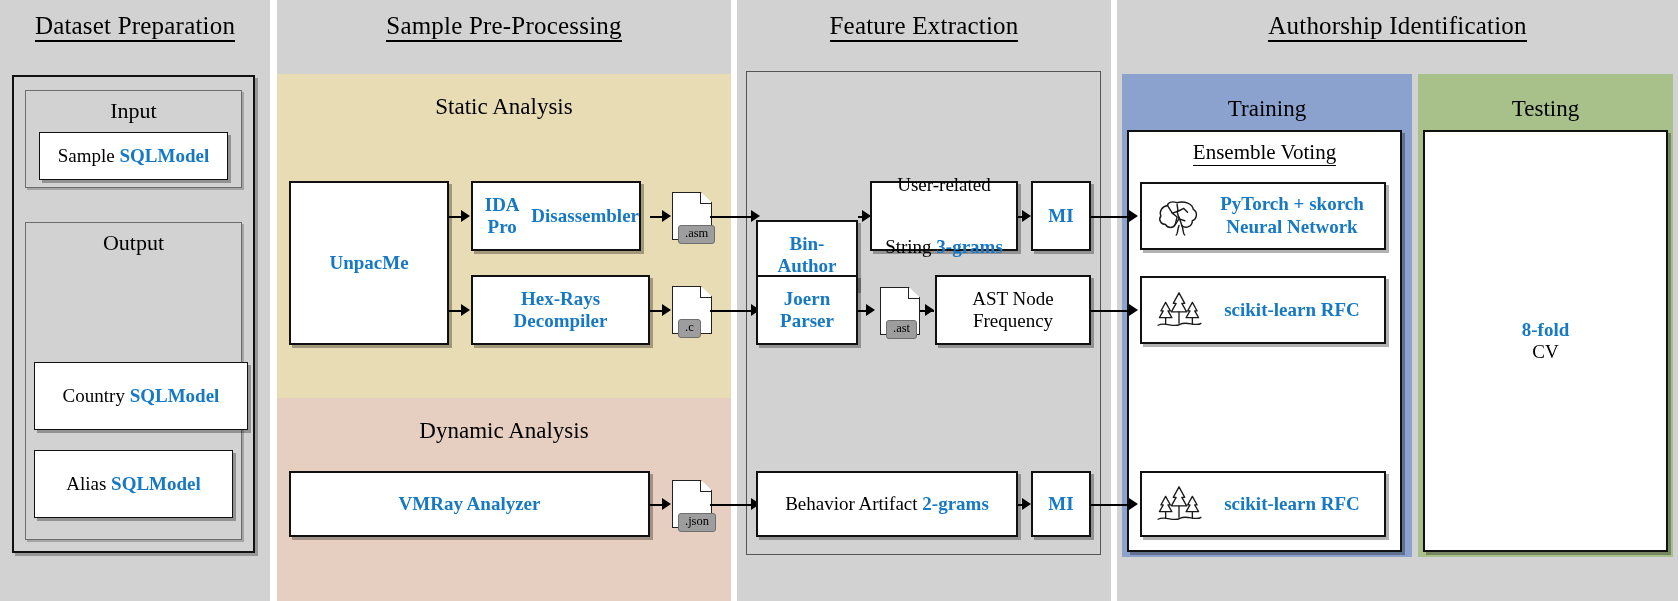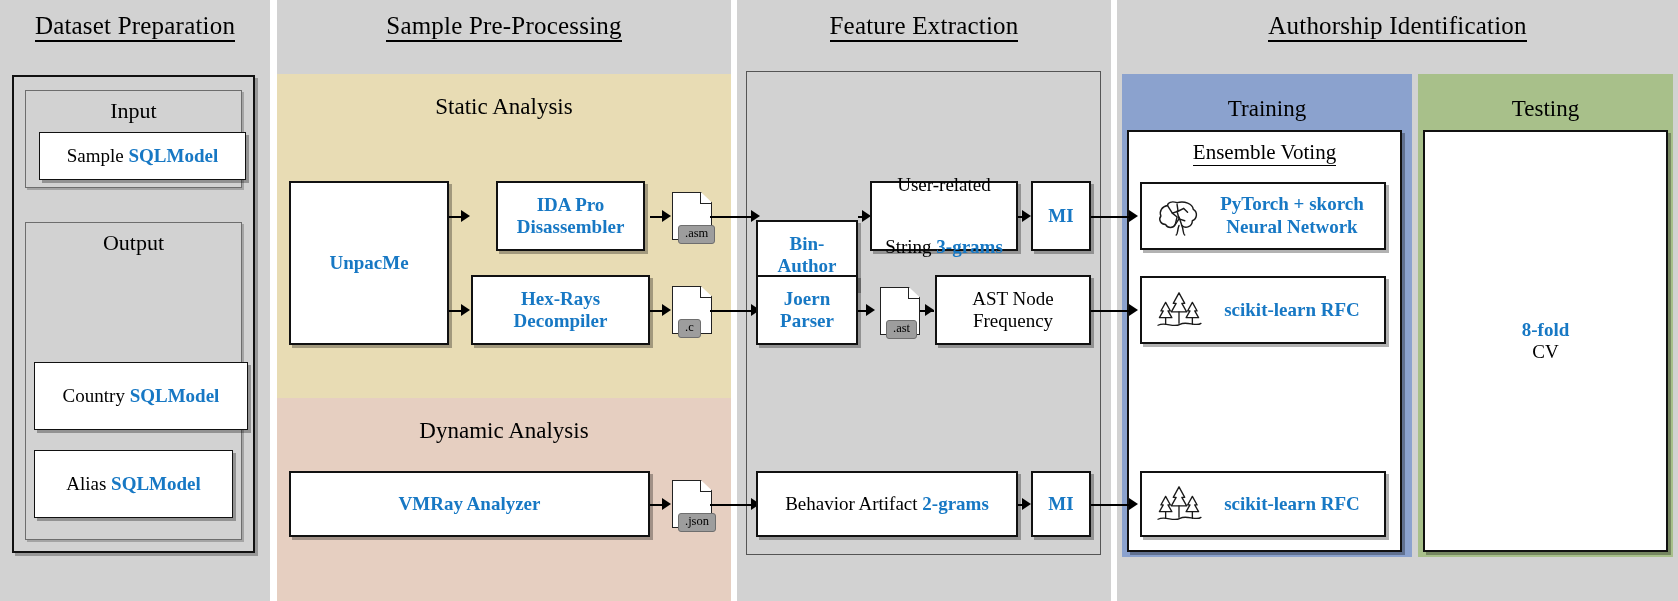--- a/index.html
+++ b/index.html
@@ -69,21 +69,21 @@
     <div class="col-title">
       <span>Dataset Preparation</span>
     </div>
   </div>
 
   <div class="gpanel" style="left:12px;top:75px;width:243px;height:478px;background:#d2d2d2;"></div>
 
   <div class="gpanel thin" style="left:25px;top:90px;width:217px;height:98px;box-shadow:2px 2px 0 0 rgba(0,0,0,.22);">
     <div class="gpanel-title" style="top:7px;">Input</div>
   </div>
-  <div class="box" style="left:39px;top:132px;width:207px;height:48px;border-width:1.6px;">
+  <div class="box" style="left:39px;top:132px;width:189px;height:48px;border-width:1.6px;">
     <span><span>Sample </span><span class="blue">SQLModel</span></span>
   </div>
 
   <div class="gpanel thin" style="left:25px;top:222px;width:217px;height:318px;box-shadow:2px 2px 0 0 rgba(0,0,0,.22);">
     <div class="gpanel-title" style="top:7px;">Output</div>
   </div>
   <div class="box" style="left:34px;top:362px;width:214px;height:68px;border-width:1.6px;">
     <span><span>Country </span><span class="blue">SQLModel</span></span>
   </div>
   <div class="box" style="left:34px;top:450px;width:199px;height:68px;border-width:1.6px;">
@@ -106,21 +106,21 @@
 
   <div class="box" style="left:289px;top:181px;width:160px;height:164px;">
     <span class="allblue">UnpacMe</span>
   </div>
 
   <div class="hline" style="left:449px;top:216px;width:16px;"></div>
   <div class="arrow" style="left:461px;top:210px;"></div>
   <div class="hline" style="left:449px;top:310px;width:16px;"></div>
   <div class="arrow" style="left:461px;top:304px;"></div>
 
-  <div class="box" style="left:496px;top:181px;width:149px;height:70px;flex-direction:column;">
+  <div class="box" style="left:471px;top:181px;width:170px;height:70px;">
     <span class="allblue">IDA Pro</span>
     <span class="allblue">Disassembler</span>
   </div>
 
   <div class="box" style="left:471px;top:275px;width:179px;height:70px;flex-direction:column;">
     <span class="allblue">Hex-Rays</span>
     <span class="allblue">Decompiler</span>
   </div>
 
   <div class="hline" style="left:650px;top:216px;width:16px;"></div>

